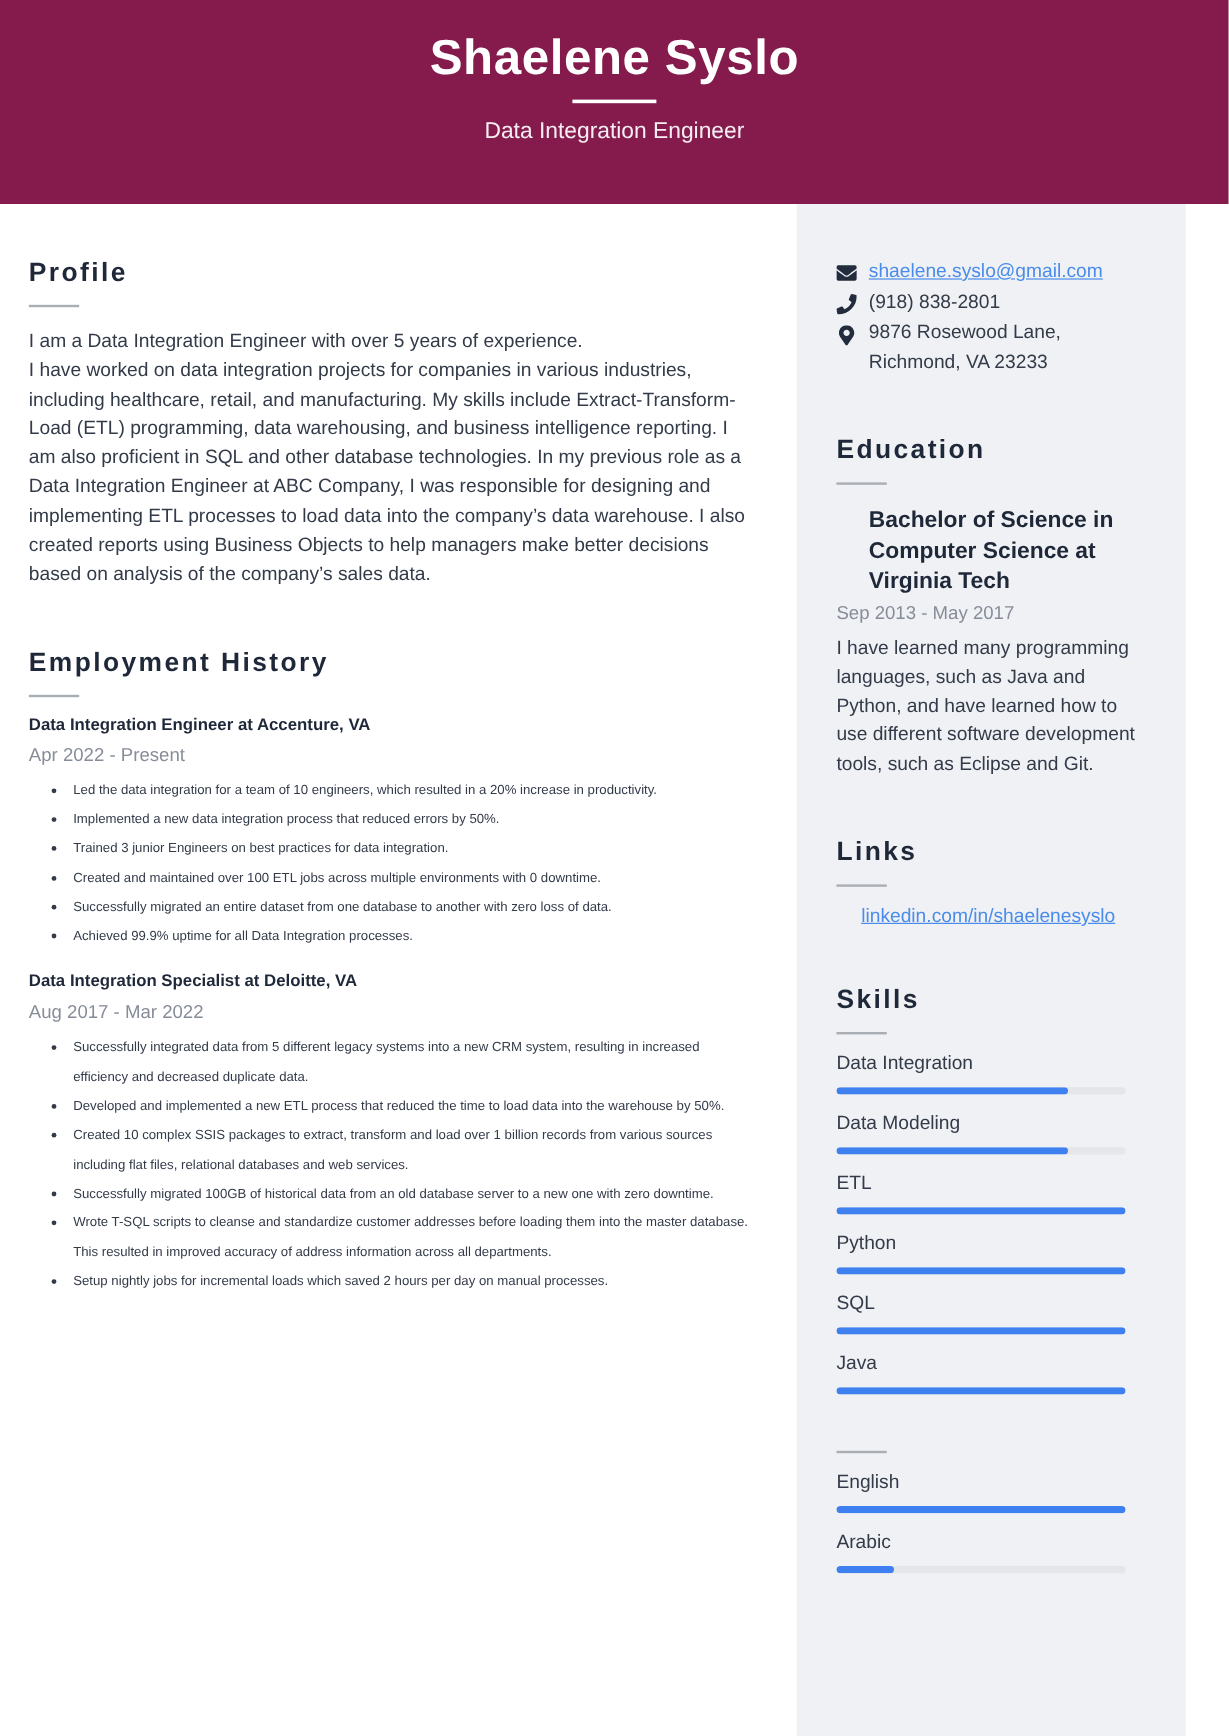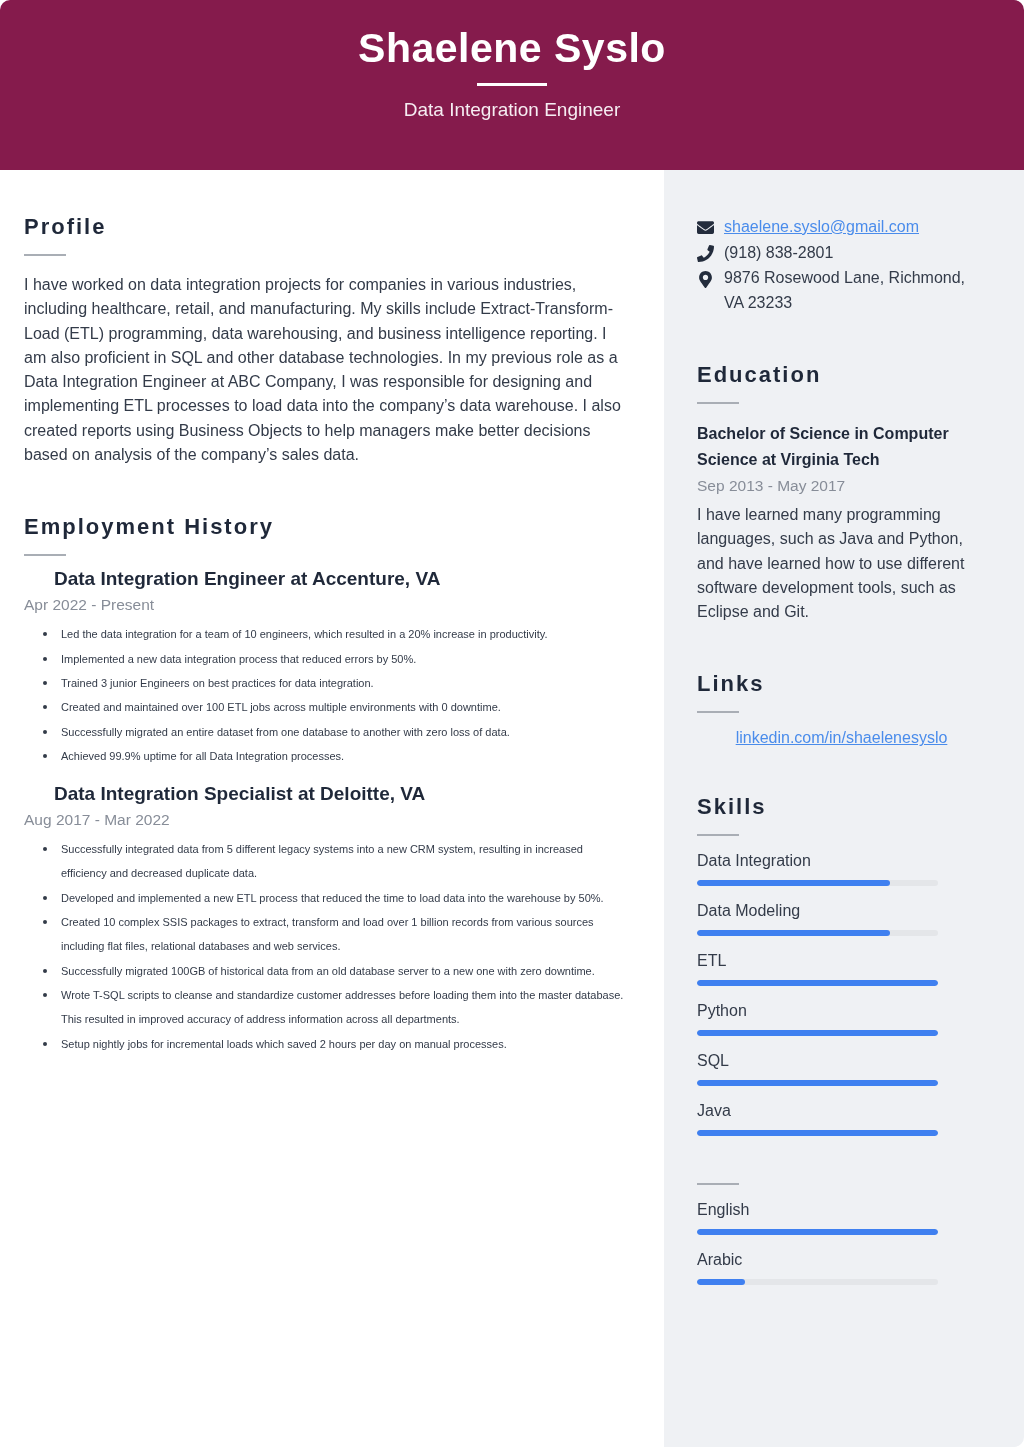--- a/index.html
+++ b/index.html
@@ -1,58 +1,58 @@
 <!DOCTYPE html>
 <html style="--header-bg: #851b4c; --sidebar-bg: #eff1f4; --heading-text: #1f2839; --body-text: #333b49; --muted-text: #878d98; --link-blue: #4a8ceb; --bar-blue: #3f80f0; --bar-track: #e4e6e9; --rule-gray: #a9aeb5;"><head>
 <meta charset="utf-8">
 <style>
   * { margin:0; padding:0; box-sizing:border-box; }
   html,body { background:#fff; }
   body { font-family:"Liberation Sans","DejaVu Sans",sans-serif; color:var(--body-text,#333b49); }
-  .page { width:1024px; height:1447px; margin:0 auto; background:#fff; overflow:hidden;border-radius:10px; }
+  .page { width:1024px; height:1447px; margin:0 auto; background:#fff; overflow:hidden; }
 
   
   header { height:170px; background:var(--header-bg,#851b4c); display:flex; flex-direction:column; align-items:center; }
   .name { margin-top:25px; font-size:41px; font-weight:700; color:#fff; letter-spacing:.5px; }
   .name-divider { width:70px; height:3px; background:#fff; margin-top:11px; }
   .header-title { margin-top:13px; font-size:19px; color:#f6edf2; }
 
   
   .columns { display:flex; height:1277px; }
   main { width:664px; padding:44px 34px 40px 24px; background:#fff; }
-  aside { width:360px; padding:44px 38px 40px 33px; background:var(--sidebar-bg,#eff1f4); }
+  aside { width:324px; padding:44px 38px 40px 33px; background:var(--sidebar-bg,#eff1f4); }
 
   
   .section-heading { font-size:22px; font-weight:700; letter-spacing:2px; color:var(--heading-text,#1f2839); }
   .rule { width:42px; height:2px; background:var(--rule-gray,#a9aeb5); margin-top:14px; }
 
   
   .profile-text { margin-top:17px; }
   .profile-text p { font-size:16px; line-height:24.3px; }
 
   .section + .section { margin-top:47px; }
 
   
   .jobs { margin-top:10px; }
   .job + .job { margin-top:13px; }
-  .job-title { font-size:19px; font-weight:700; color:var(--heading-text,#1f2839); line-height:25px;margin-left:30px; }
+  .job-title { font-size:14px; font-weight:700; color:var(--heading-text,#1f2839); line-height:25px; }
   .job-dates { font-size:15.5px; color:var(--muted-text,#878d98); margin-top:5px; }
   ul.bullets { list-style:none; margin-top:8px; }
   ul.bullets li { position:relative; padding-left:37px; font-size:11px; line-height:24.3px; }
   ul.bullets li::before { content:""; position:absolute; left:19px; top:10px; width:4px; height:4px; border-radius:50%; background:var(--body-text,#333b49); }
 
   
   .contact-row { display:flex; gap:10px; font-size:16px; line-height:26px; }
   .contact-row .cicon { flex:0 0 17px; height:17px; margin-top:5px; color:#232c3c; }
   .contact-row .cicon svg { width:17px; height:17px; display:block; fill:currentColor; }
   .contact-row.addr { line-height:24.5px; }
   a.link { color:var(--link-blue,#4a8ceb); text-decoration:underline; }
 
   .sb-section { margin-top:47px; }
-  .degree { font-size:16px; font-weight:700; color:var(--heading-text,#1f2839); line-height:25.5px; margin-top:17px; }
+  .degree { font-size:19px; font-weight:700; color:var(--heading-text,#1f2839); line-height:25.5px; margin-top:17px;margin-left:27px; }
   .sb-date { font-size:15.5px; color:var(--muted-text,#878d98); margin-top:5px; }
   .sb-text { font-size:16px; line-height:24.3px; margin-top:8px; }
   .link-list { margin-top:16px; font-size:16px;text-align:center; }
 
   
   .meters { margin-top:3px; }
   .meter { margin-top:14px; }
   .meter-label { font-size:16px; line-height:22px; }
   .meter-track { width:241px; height:6px; background:var(--bar-track,#e4e6e9); border-radius:3px; margin-top:8px; overflow:hidden; }
   .meter-fill { height:100%; border-radius:3px; background:var(--bar-blue,#3f80f0); }
@@ -68,20 +68,21 @@
     <div class="header-title">Data Integration Engineer</div>
   </header>
 
   <div class="columns">
 
     <main>
       <section class="section">
         <div class="section-heading">Profile</div>
         <div class="rule"></div>
         <div class="profile-text" id="profile-paragraphs">
+            <p>I am a Data Integration Engineer with over 5 years of experience.</p>
             <p>I have worked on data integration projects for companies in various industries, including healthcare, retail, and manufacturing. My skills include Extract-Transform-Load (ETL) programming, data warehousing, and business intelligence reporting. I am also proficient in SQL and other database technologies. In my previous role as a Data Integration Engineer at ABC Company, I was responsible for designing and implementing ETL processes to load data into the company’s data warehouse. I also created reports using Business Objects to help managers make better decisions based on analysis of the company’s sales data.</p>
           </div>
       </section>
 
       <section class="section">
         <div class="section-heading">Employment History</div>
         <div class="rule"></div>
         <div class="jobs" id="jobs">
   <article class="job">
     <h3 class="job-title">Data Integration Engineer at Accenture, VA</h3>

